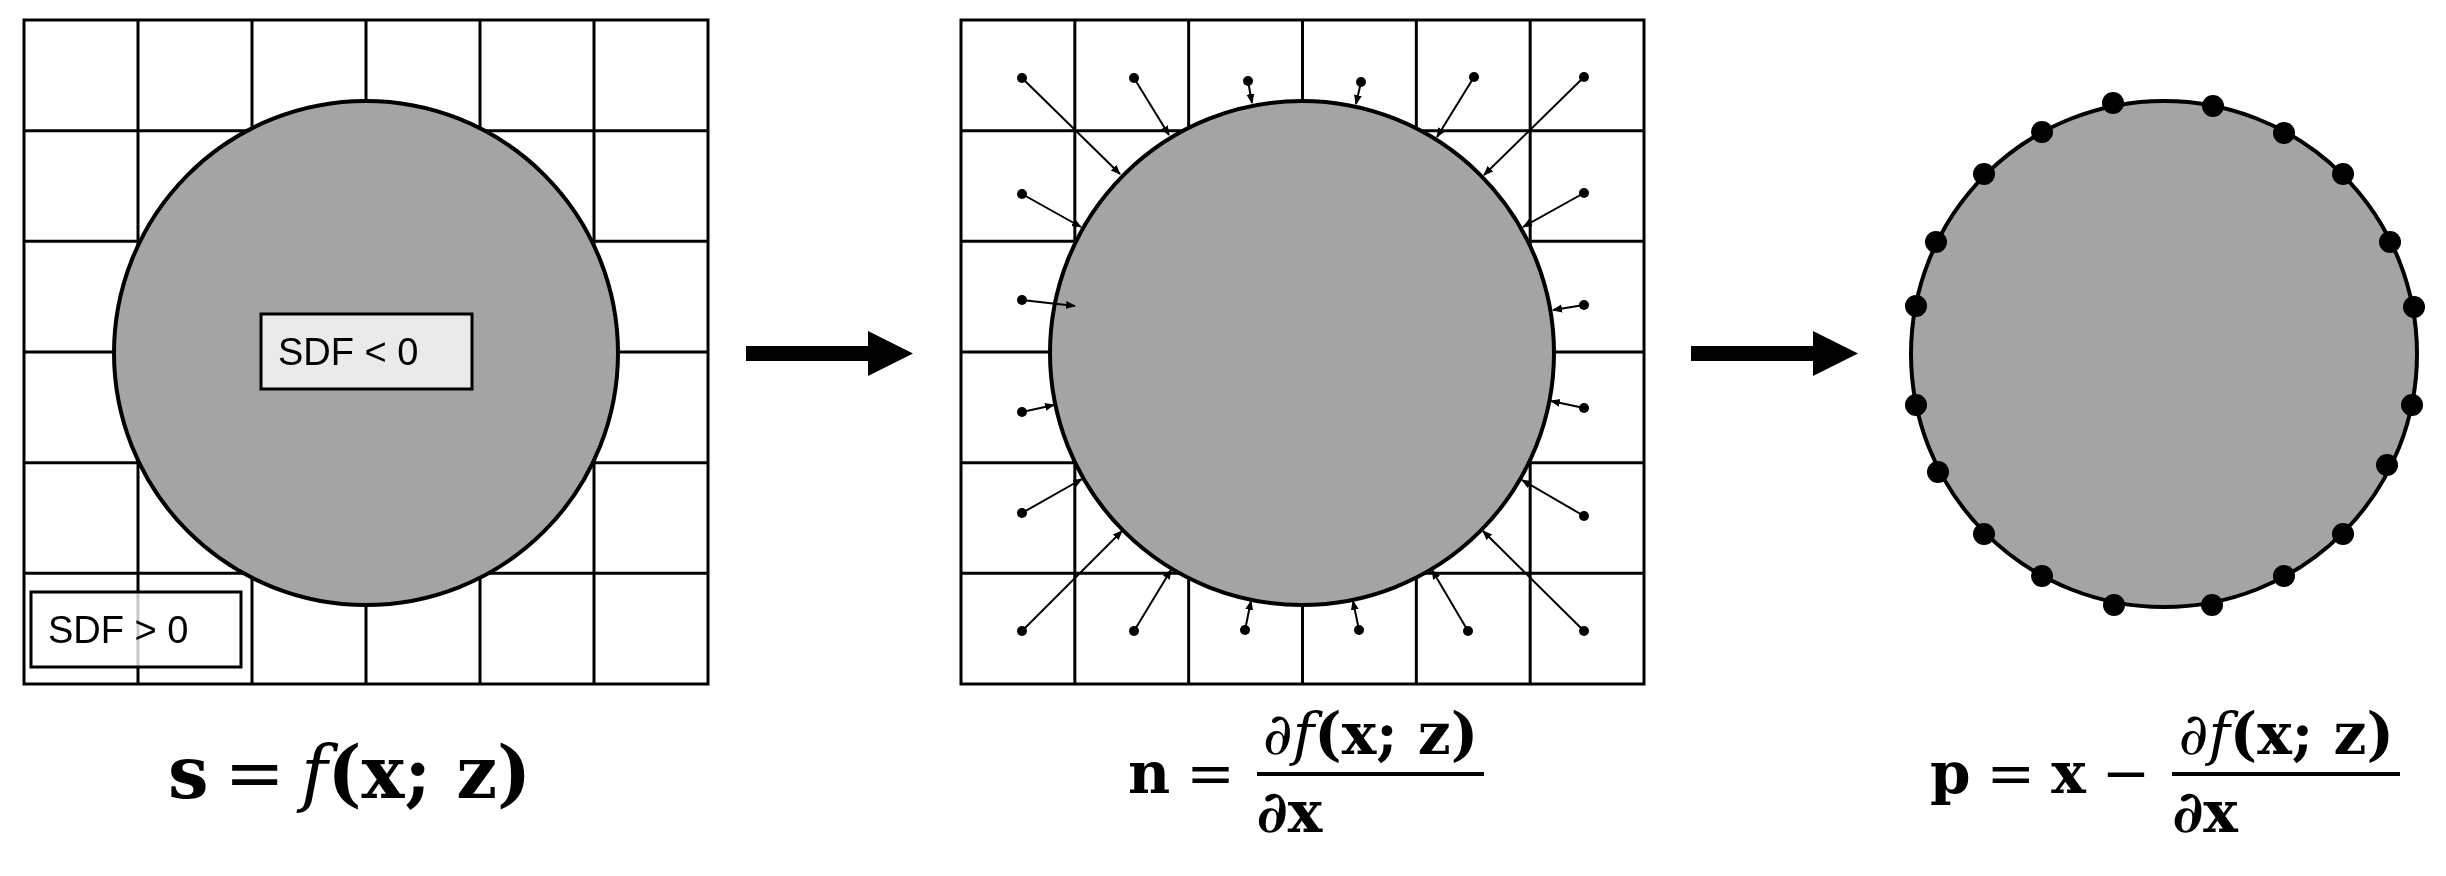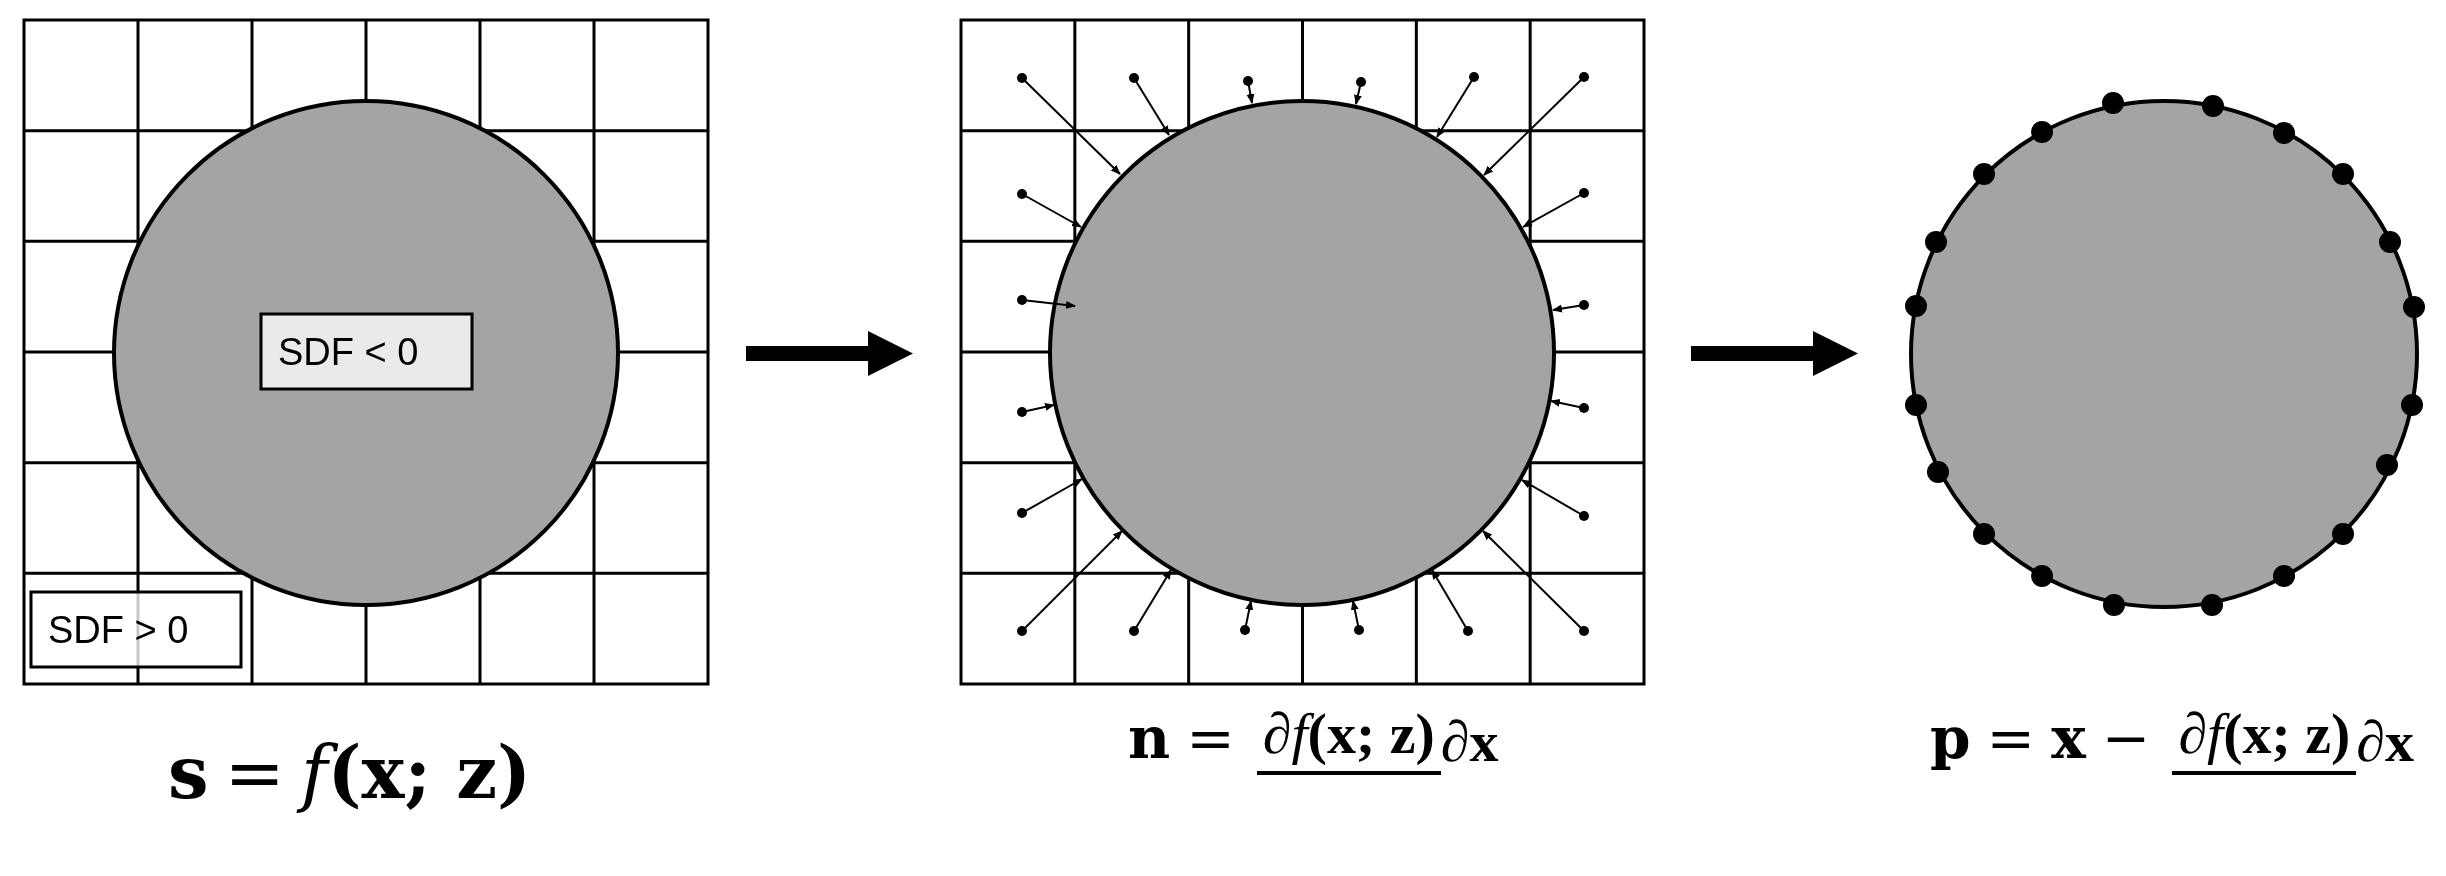--- a/index.html
+++ b/index.html
@@ -3,21 +3,21 @@
 <meta charset="utf-8">
 <style>
   html, body { margin: 0; padding: 0; background: #ffffff; }
   body { width: 2446px; height: 876px; position: relative; overflow: hidden; font-family: "Liberation Sans", sans-serif; }
   #canvas { position: absolute; left: 0; top: 0; width: 2446px; height: 876px; }
   .label-text { font-family: "Liberation Sans", sans-serif; font-size: 38px; fill: #000; }
   .eq { position: absolute; font-family: "DejaVu Serif", "Liberation Serif", serif; color: #000; white-space: nowrap; display: flex; align-items: center; }
   .eq .bold { font-weight: bold; font-style: normal; }
   .eq .ital { font-style: italic; }
   .eq .op { margin: 0 16px; }
-  .frac { display: inline-flex; align-items: flex-end; margin-left: 6px; font-family: Liberation Serif, serif; }
+  .frac { display: inline-flex; flex-direction: column; align-items: flex-start; margin-left: 6px; }
   .frac .num { padding: 0 6px 4px 6px; border-bottom: 4px solid #000; }
   .frac .den { padding-top: 2px; }
   #eq1 { left: 168px; top: 730px; font-size: 72px; }
   #eq2 { left: 1128px; top: 700px; font-size: 58px; }
   #eq3 { left: 1930px; top: 700px; font-size: 58px; }
 </style>
 </head>
 <body>
 
 <svg id="canvas" width="2446" height="876" viewBox="0 0 2446 876" xmlns="http://www.w3.org/2000/svg">

